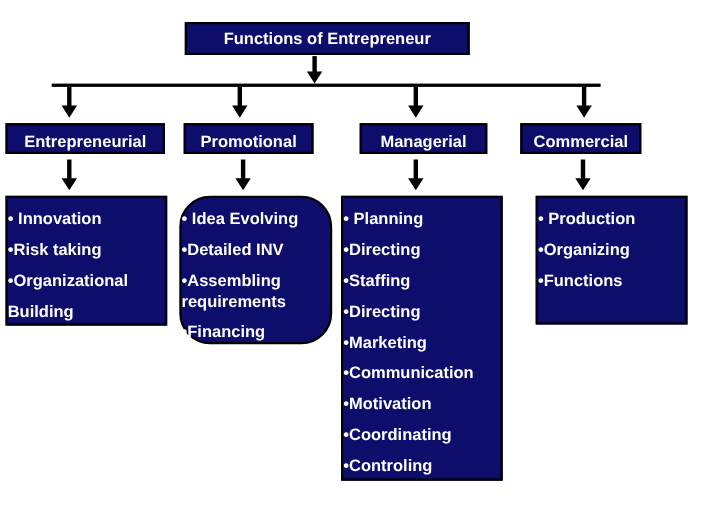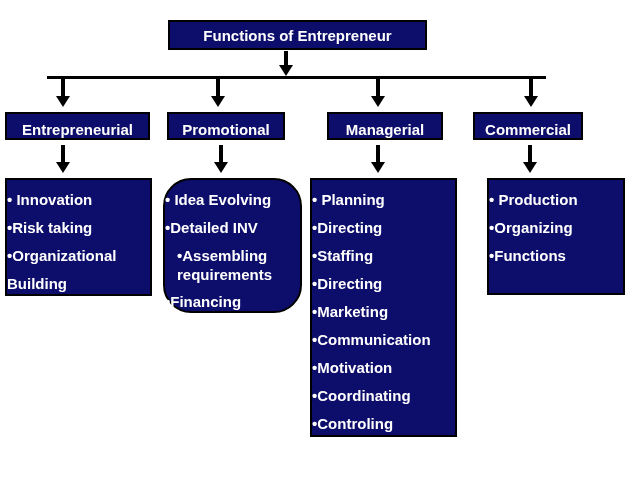--- a/index.html
+++ b/index.html
@@ -39,21 +39,20 @@
     font-size:15px;
     padding-top:6px;
   }
   .item{
     line-height:28px;
     white-space:pre-line;
   }
   .item.tight{
     line-height:19px;
     padding:4px 0;
-    margin-left:12px;
   }
   .stem{
     position:absolute;
     width:4px;
     background:var(--connector,#000000);
   }
   .head{
     position:absolute;
     width:0;height:0;
     border-left:7px solid transparent;

